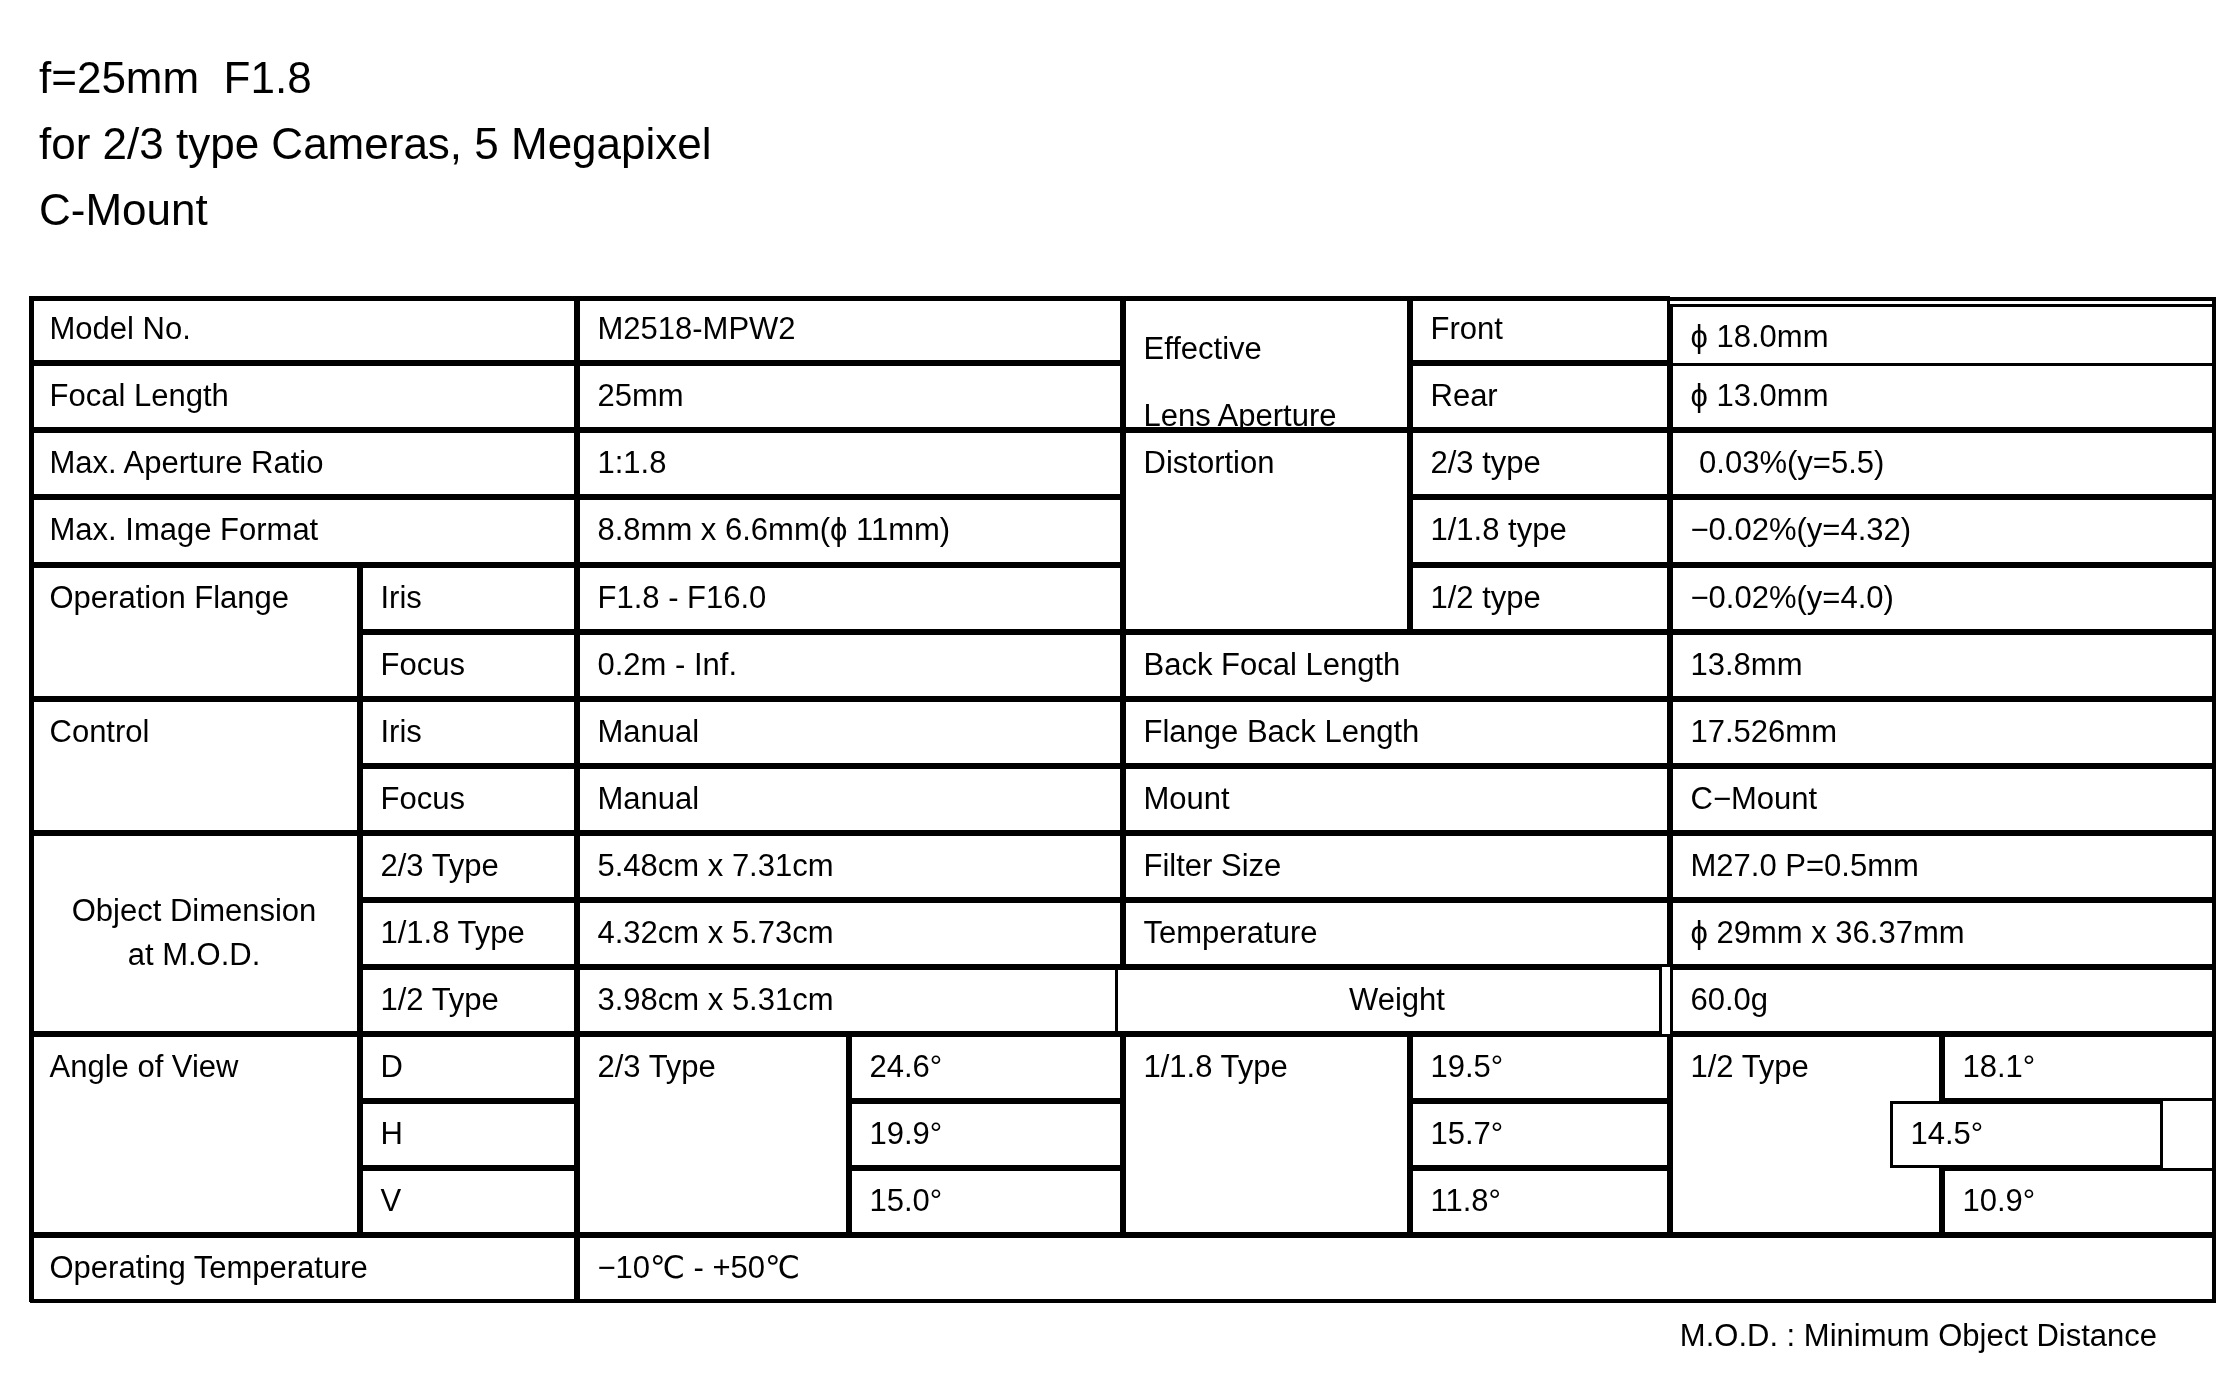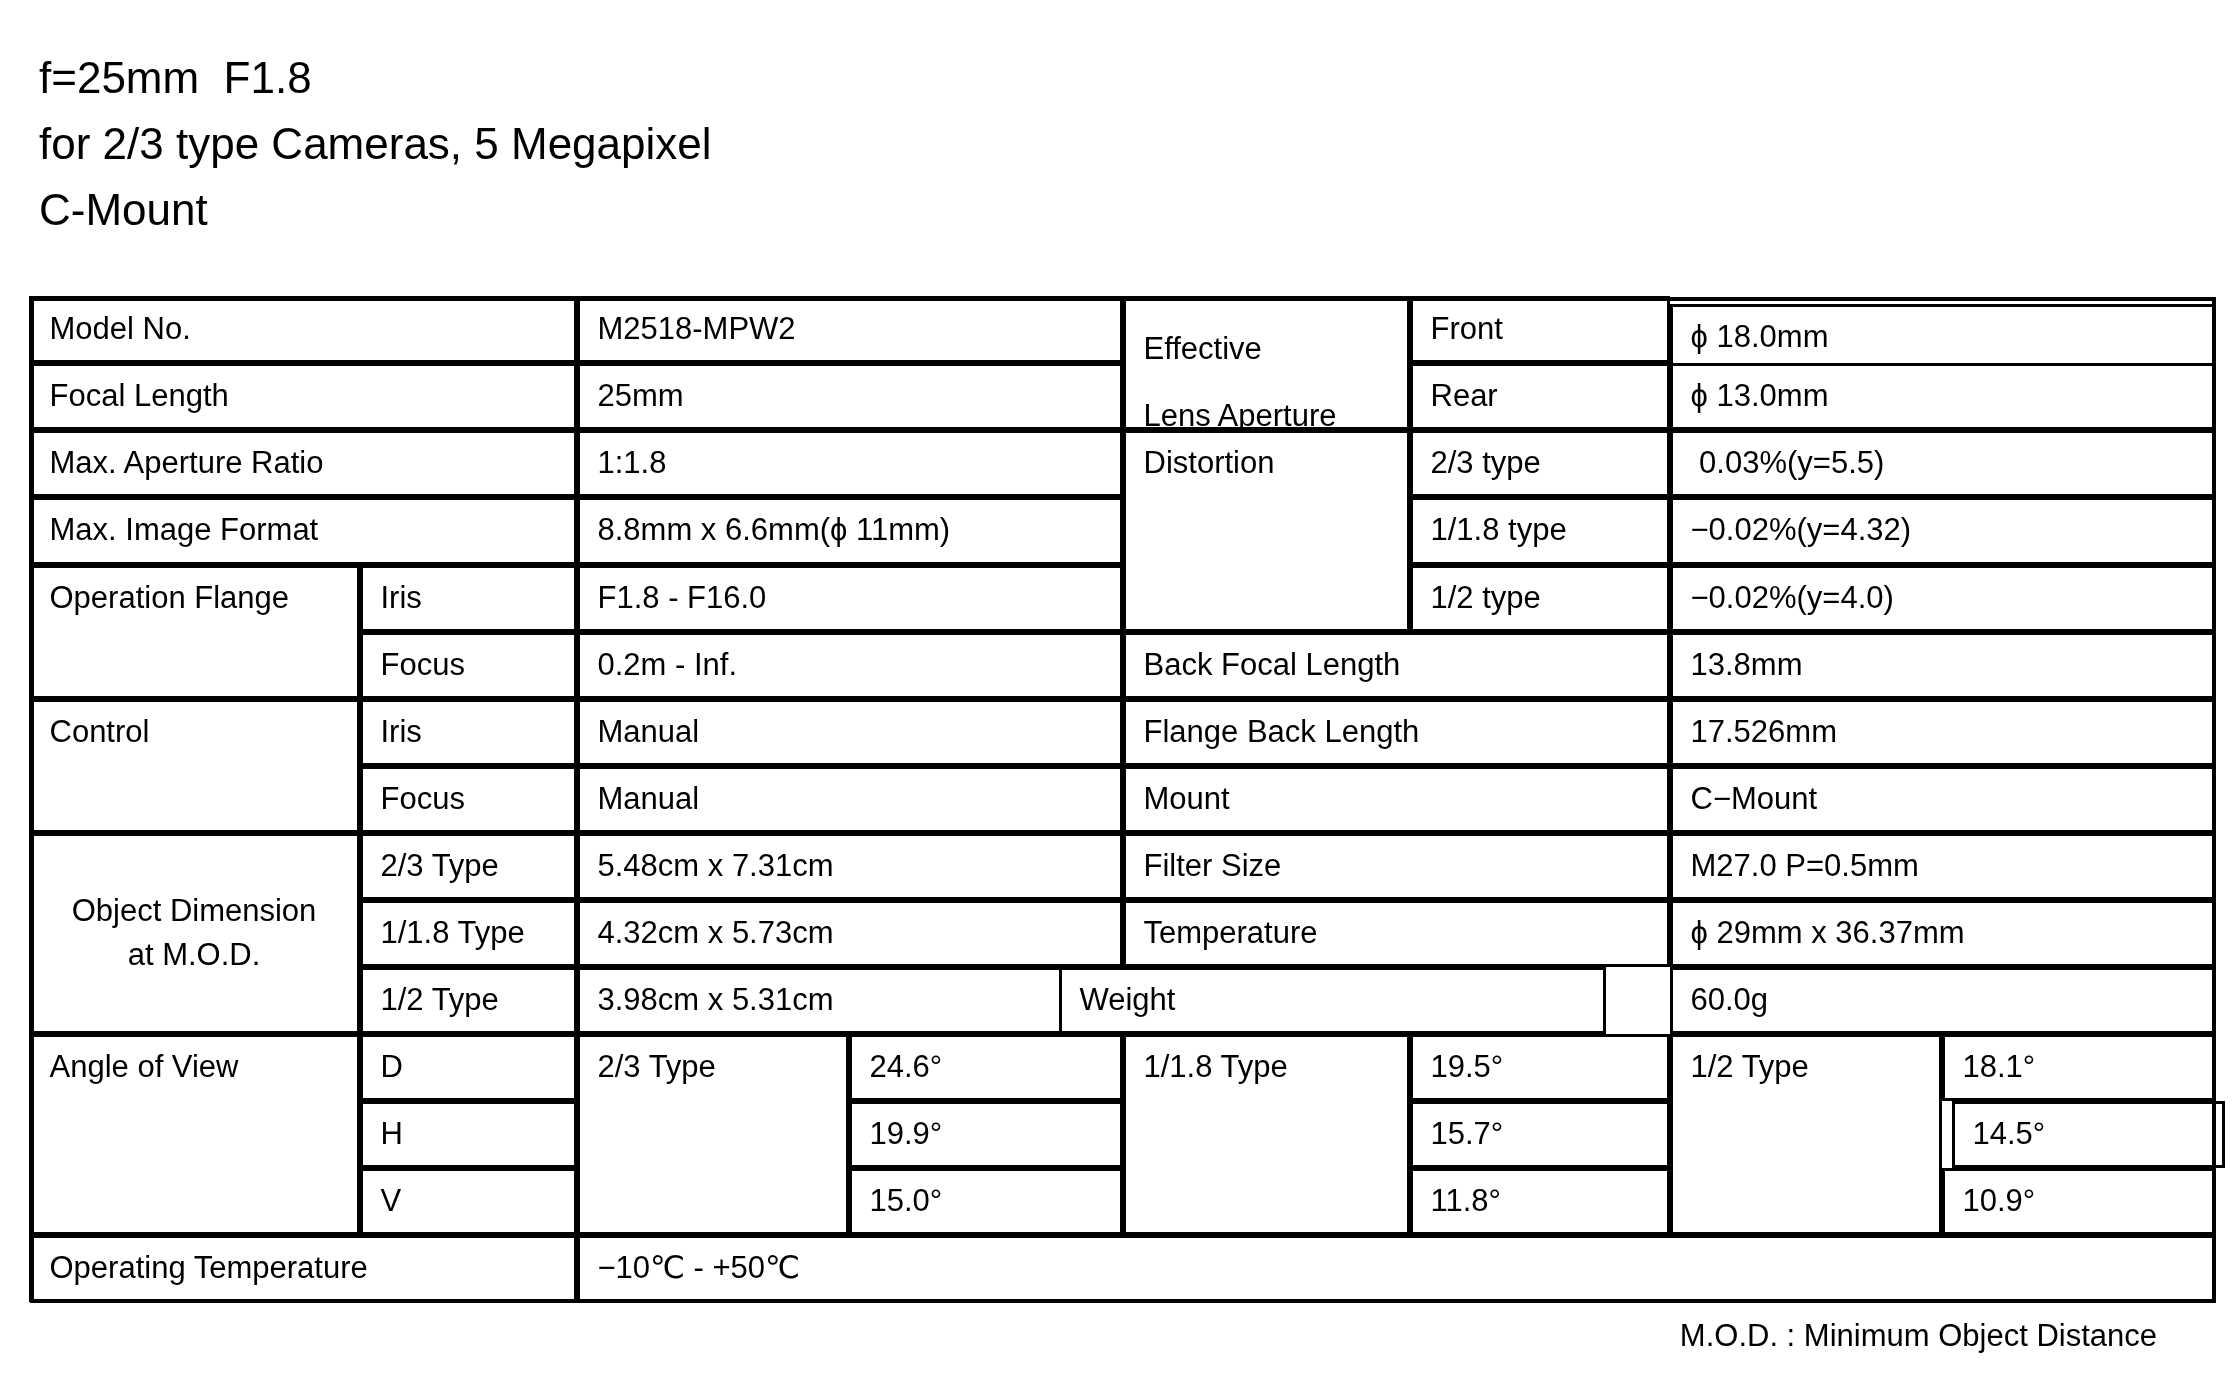--- a/index.html
+++ b/index.html
@@ -73,41 +73,41 @@
   <div class="cell" style="left:1094px;top:537px;width:547px;height:67px;">Filter Size</div>
   <div class="cell" style="left:1641px;top:537px;width:545px;height:67px;">M27.0 P=0.5mm</div>
 
   <div class="cell" style="left:331px;top:604px;width:217px;height:67px;">1/1.8 Type</div>
   <div class="cell" style="left:548px;top:604px;width:546px;height:67px;">4.32cm x 5.73cm</div>
   <div class="cell" style="left:1094px;top:604px;width:547px;height:67px;">Temperature</div>
   <div class="cell" style="left:1641px;top:604px;width:545px;height:67px;">ϕ 29mm x 36.37mm</div>
 
   <div class="cell" style="left:331px;top:671px;width:217px;height:67px;">1/2 Type</div>
   <div class="cell" style="left:548px;top:671px;width:546px;height:67px;">3.98cm x 5.31cm</div>
-  <div class="cell" style="left:1030px;top:671px;width:547px;height:67px;">Weight</div>
+  <div class="cell" style="left:1086px;top:671px;width:547px;height:67px;text-align:center;">Weight</div>
   <div class="cell" style="left:1641px;top:671px;width:545px;height:67px;">60.0g</div>
 
   <div class="cell" style="left:0;top:738px;width:331px;height:201px;">Angle of View</div>
   <div class="cell" style="left:331px;top:738px;width:217px;height:67px;">D</div>
   <div class="cell" style="left:331px;top:805px;width:217px;height:67px;">H</div>
   <div class="cell" style="left:331px;top:872px;width:217px;height:67px;">V</div>
 
   <div class="cell" style="left:548px;top:738px;width:272px;height:201px;">2/3 Type</div>
   <div class="cell" style="left:820px;top:738px;width:274px;height:67px;">24.6°</div>
   <div class="cell" style="left:820px;top:805px;width:274px;height:67px;">19.9°</div>
   <div class="cell" style="left:820px;top:872px;width:274px;height:67px;">15.0°</div>
 
   <div class="cell" style="left:1094px;top:738px;width:287px;height:201px;">1/1.8 Type</div>
   <div class="cell" style="left:1381px;top:738px;width:260px;height:67px;">19.5°</div>
   <div class="cell" style="left:1381px;top:805px;width:260px;height:67px;">15.7°</div>
   <div class="cell" style="left:1381px;top:872px;width:260px;height:67px;">11.8°</div>
 
   <div class="cell" style="left:1641px;top:738px;width:272px;height:201px;">1/2 Type</div>
   <div class="cell" style="left:1913px;top:738px;width:273px;height:67px;">18.1°</div>
-  <div class="cell" style="left:1923px;top:805px;width:273px;height:67px;">14.5°</div>
+  <div class="cell" style="left:1861px;top:805px;width:273px;height:67px;">14.5°</div>
   <div class="cell" style="left:1913px;top:872px;width:273px;height:67px;">10.9°</div>
 
   <div class="cell" style="left:0;top:939px;width:548px;height:67px;">Operating Temperature</div>
   <div class="cell" style="left:548px;top:939px;width:1638px;height:67px;">−10℃ - +50℃</div>
 </div>
 <div class="outer"></div>
 
 <div class="footnote">M.O.D. : Minimum Object Distance</div>
 
 </body></html>

